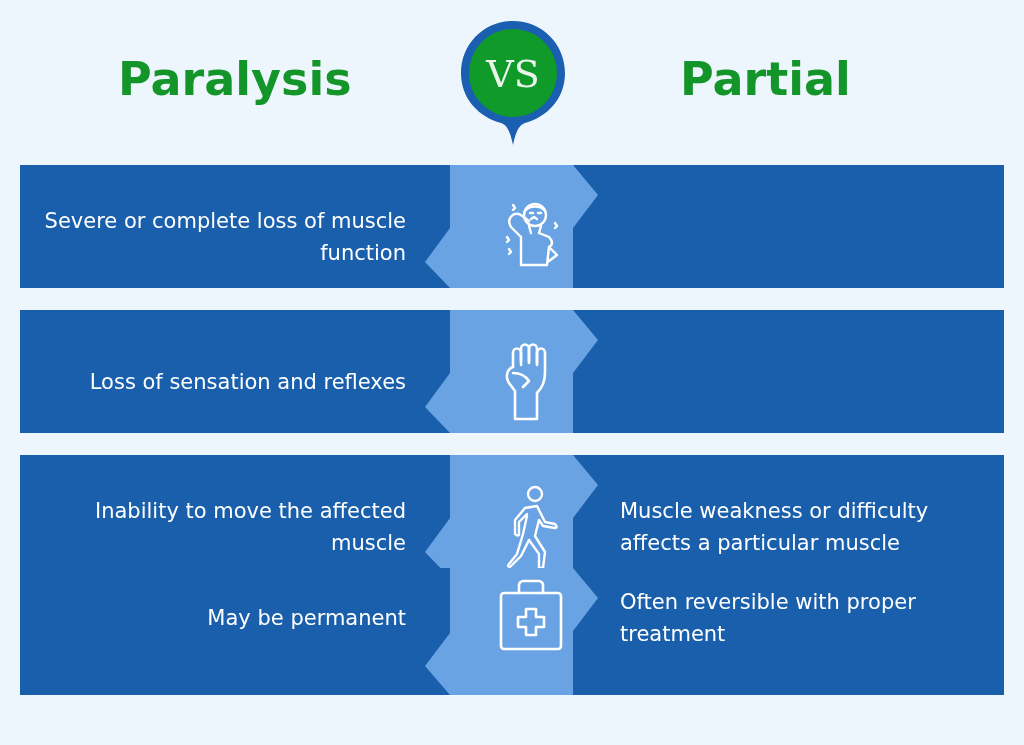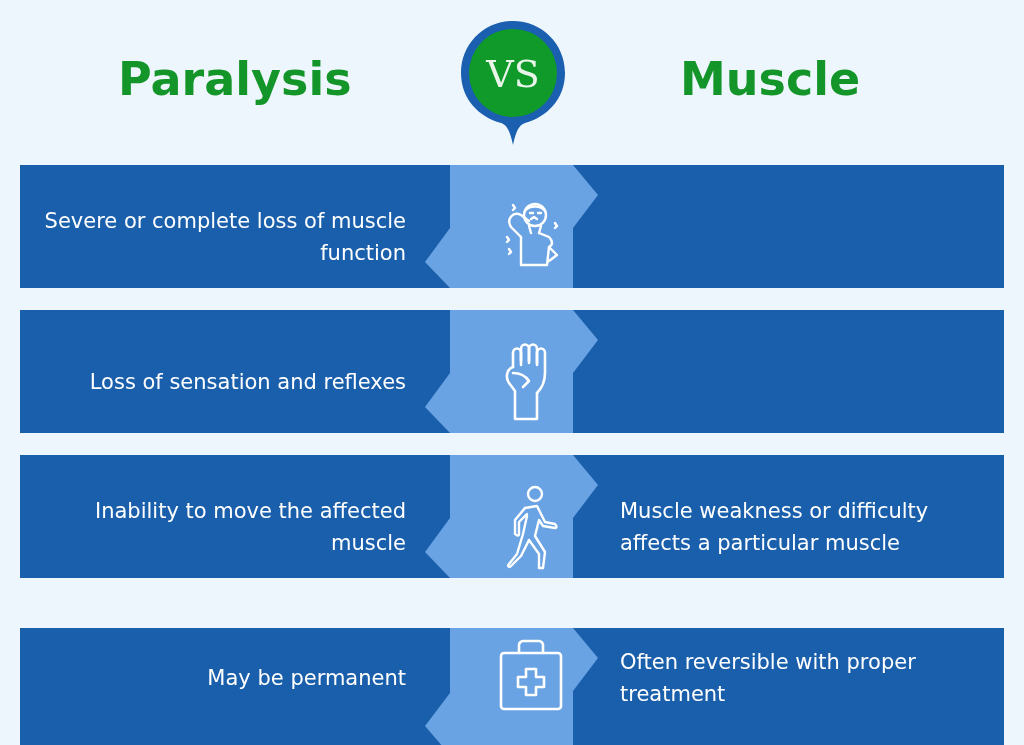--- a/index.html
+++ b/index.html
@@ -32,21 +32,21 @@
       font-family: "DejaVu Sans", sans-serif;
     }
     .cell-text.left { left: 20px; width: 366px; justify-content: flex-end; text-align: right; }
     .cell-text.right { left: 600px; width: 370px; justify-content: flex-start; text-align: left; }
     .icon { position: absolute; left: 449px; top: 0; width: 124px; height: 100%; display: flex; align-items: center; justify-content: center; }
   </style>
 </head>
 <body>
 
 <h1 class="title left">Paralysis</h1>
-<h1 class="title right">Muscle</h1>
+<h1 class="title right">Partial</h1>
 
 <svg class="vs-badge" viewBox="0 0 108 128">
   <path d="M54 2 C83 2 106 25 106 54 C106 80 88 98 66 104 C60 106 57 112 54 126 C51 112 48 106 42 104 C20 98 2 80 2 54 C2 25 25 2 54 2 Z" fill="#1b5fb0"></path>
   <circle cx="54" cy="54" r="44" fill="#0f9a2a"></circle>
   <text x="54" y="68" text-anchor="middle" font-family="'DejaVu Serif', serif" font-size="38" fill="#e9f5e9">VS</text>
 </svg>
 
 <div class="row" style="top:165px;">
   <svg class="bg" viewBox="0 0 984 123" preserveAspectRatio="none">
     <rect x="0" y="0" width="984" height="123" fill="#1a5fab"></rect>
@@ -96,21 +96,21 @@
     <svg width="80" height="90" viewBox="0 0 80 90" fill="none" stroke="#fff" stroke-width="2.4" stroke-linejoin="round" stroke-linecap="round">
       <circle cx="44" cy="12" r="7"></circle>
       <path d="M34 26 L46 24 L54 40 L64 42 C66 44 66 46 64 46 L52 44 L48 38 L44 54 L54 70 L52 86 H48 L48 72 L38 58"></path>
       <path d="M34 26 L24 38 L24 52 C26 54 28 54 28 52 L28 40 L36 32"></path>
       <path d="M38 58 L30 74 L20 84 C18 86 16 84 18 82 L26 72 L32 52 L36 34"></path>
     </svg>
   </div>
   <div class="cell-text right">Muscle weakness or difficulty affects a particular muscle</div>
 </div>
 
-<div class="row" style="top:628px; height:99px;">
+<div class="row" style="top:568px; height:99px;">
   <svg class="bg" viewBox="0 0 984 127" preserveAspectRatio="none">
     <rect x="0" y="0" width="984" height="127" fill="#1a5fab"></rect>
     <polygon points="430,0 553,0 553,0 578,30 553,63 553,127 430,127 430,127 405,98 430,65" fill="#6aa3e3"></polygon>
   </svg>
   <div class="cell-text left">May be permanent</div>
   <div class="icon">
     <svg width="100" height="90" viewBox="0 0 100 90" fill="none" stroke="#fff" stroke-width="2.6" stroke-linejoin="round" stroke-linecap="round">
       <path d="M38 20 V12 C38 10 40 8 42 8 H58 C60 8 62 10 62 12 V20"></path>
       <rect x="20" y="20" width="60" height="56" rx="3"></rect>
       <path d="M45 36 H55 V44 H63 V54 H55 V62 H45 V54 H37 V44 H45 Z"></path>

